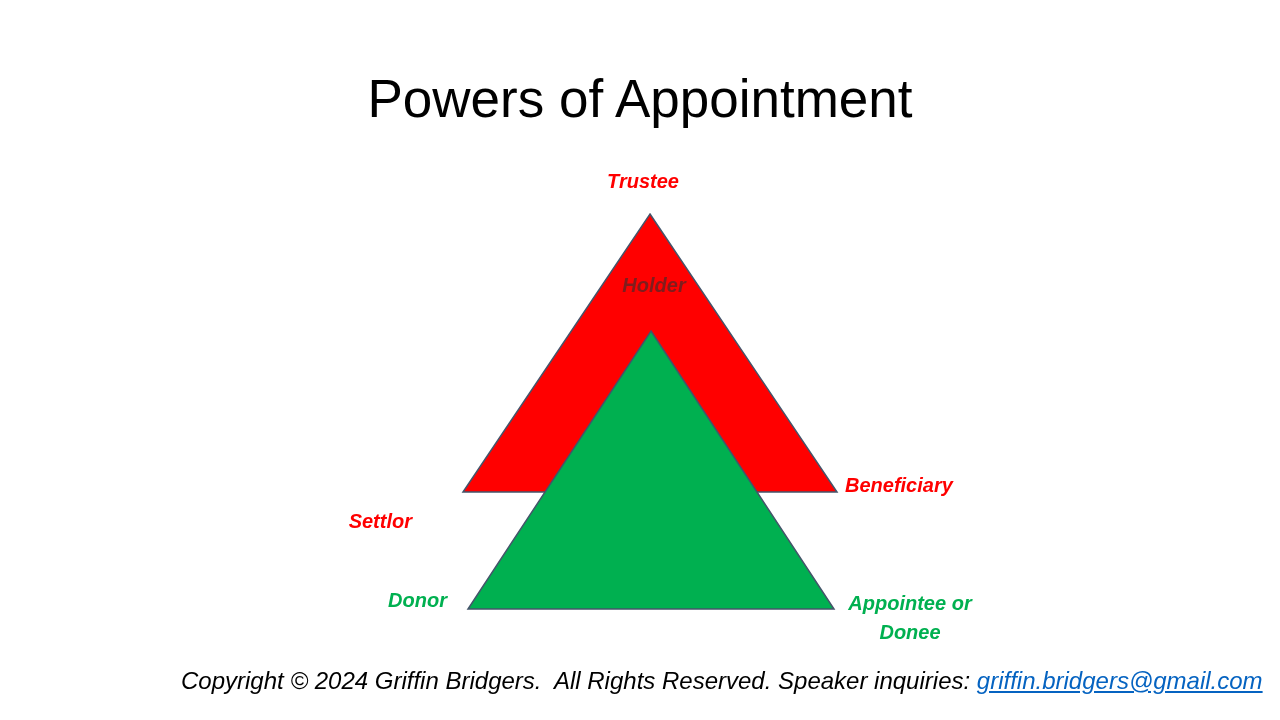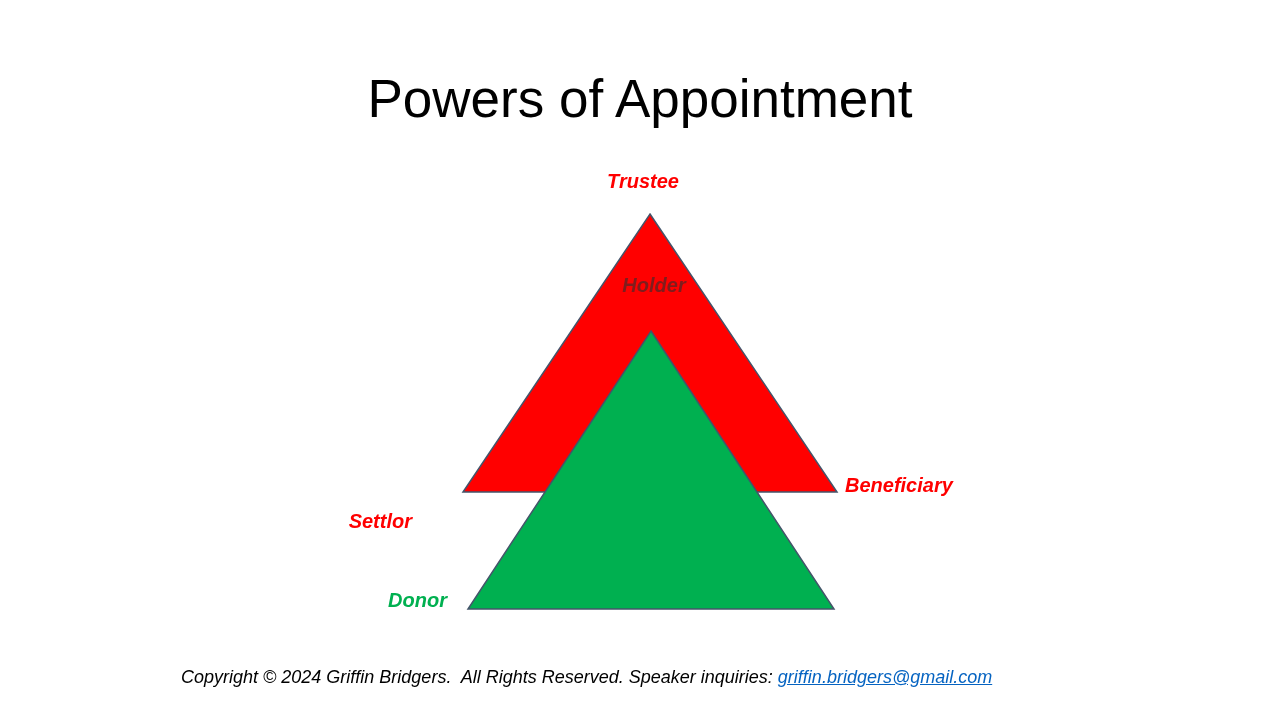--- a/index.html
+++ b/index.html
@@ -42,21 +42,21 @@
   .label-holder      { top: 274px; left: 554px; width: 200px; text-align: center; }
   .label-settlor     { top: 474px; left: 262px; width: 150px; text-align: right; margin-top: 36px; }
   .label-beneficiary { top: 474px; left: 845px; width: 170px; text-align: left; }
   .label-donor       { top: 589px; left: 297px; width: 150px; text-align: right; }
   .label-appointee   { top: 589px; left: 810px; width: 200px; text-align: center; line-height: 29px; }
   .footer-line {
     position: absolute;
     top: 667px;
     left: 181px;
     font-style: italic;
-    font-size: 18px;
+    font-size: 24px;
     color: #000000;
     white-space: pre;
   }
   .email-link {
     text-decoration: underline;
     cursor: pointer;
   }
 </style>
 </head>
 <body>
@@ -73,16 +73,20 @@
   <div class="tri-label label-trustee" style="color: rgb(255, 0, 0); margin-top: 14px;">Trustee</div>
 
   <div class="tri-label label-holder" style="color: #7f1d1d;">Holder</div>
 
   <div class="tri-label label-settlor" style="color: rgb(255, 0, 0);">Settlor</div>
 
   <div class="tri-label label-beneficiary" style="color: rgb(255, 0, 0);">Beneficiary</div>
 
   <div class="tri-label label-donor" style="color: rgb(0, 176, 80);">Donor</div>
 
+  <div class="tri-label label-appointee" style="color: rgb(0, 176, 80);">
+    <div>Appointee or</div>
+    <div>Donee</div>
+  </div>
 
   <div class="footer-line"><span>Copyright © 2024 Griffin Bridgers.  All Rights Reserved. Speaker inquiries: </span><a class="email-link" style="color: rgb(5, 99, 193);">griffin.bridgers@gmail.com</a></div>
 
 </div>
 
 </body></html>

